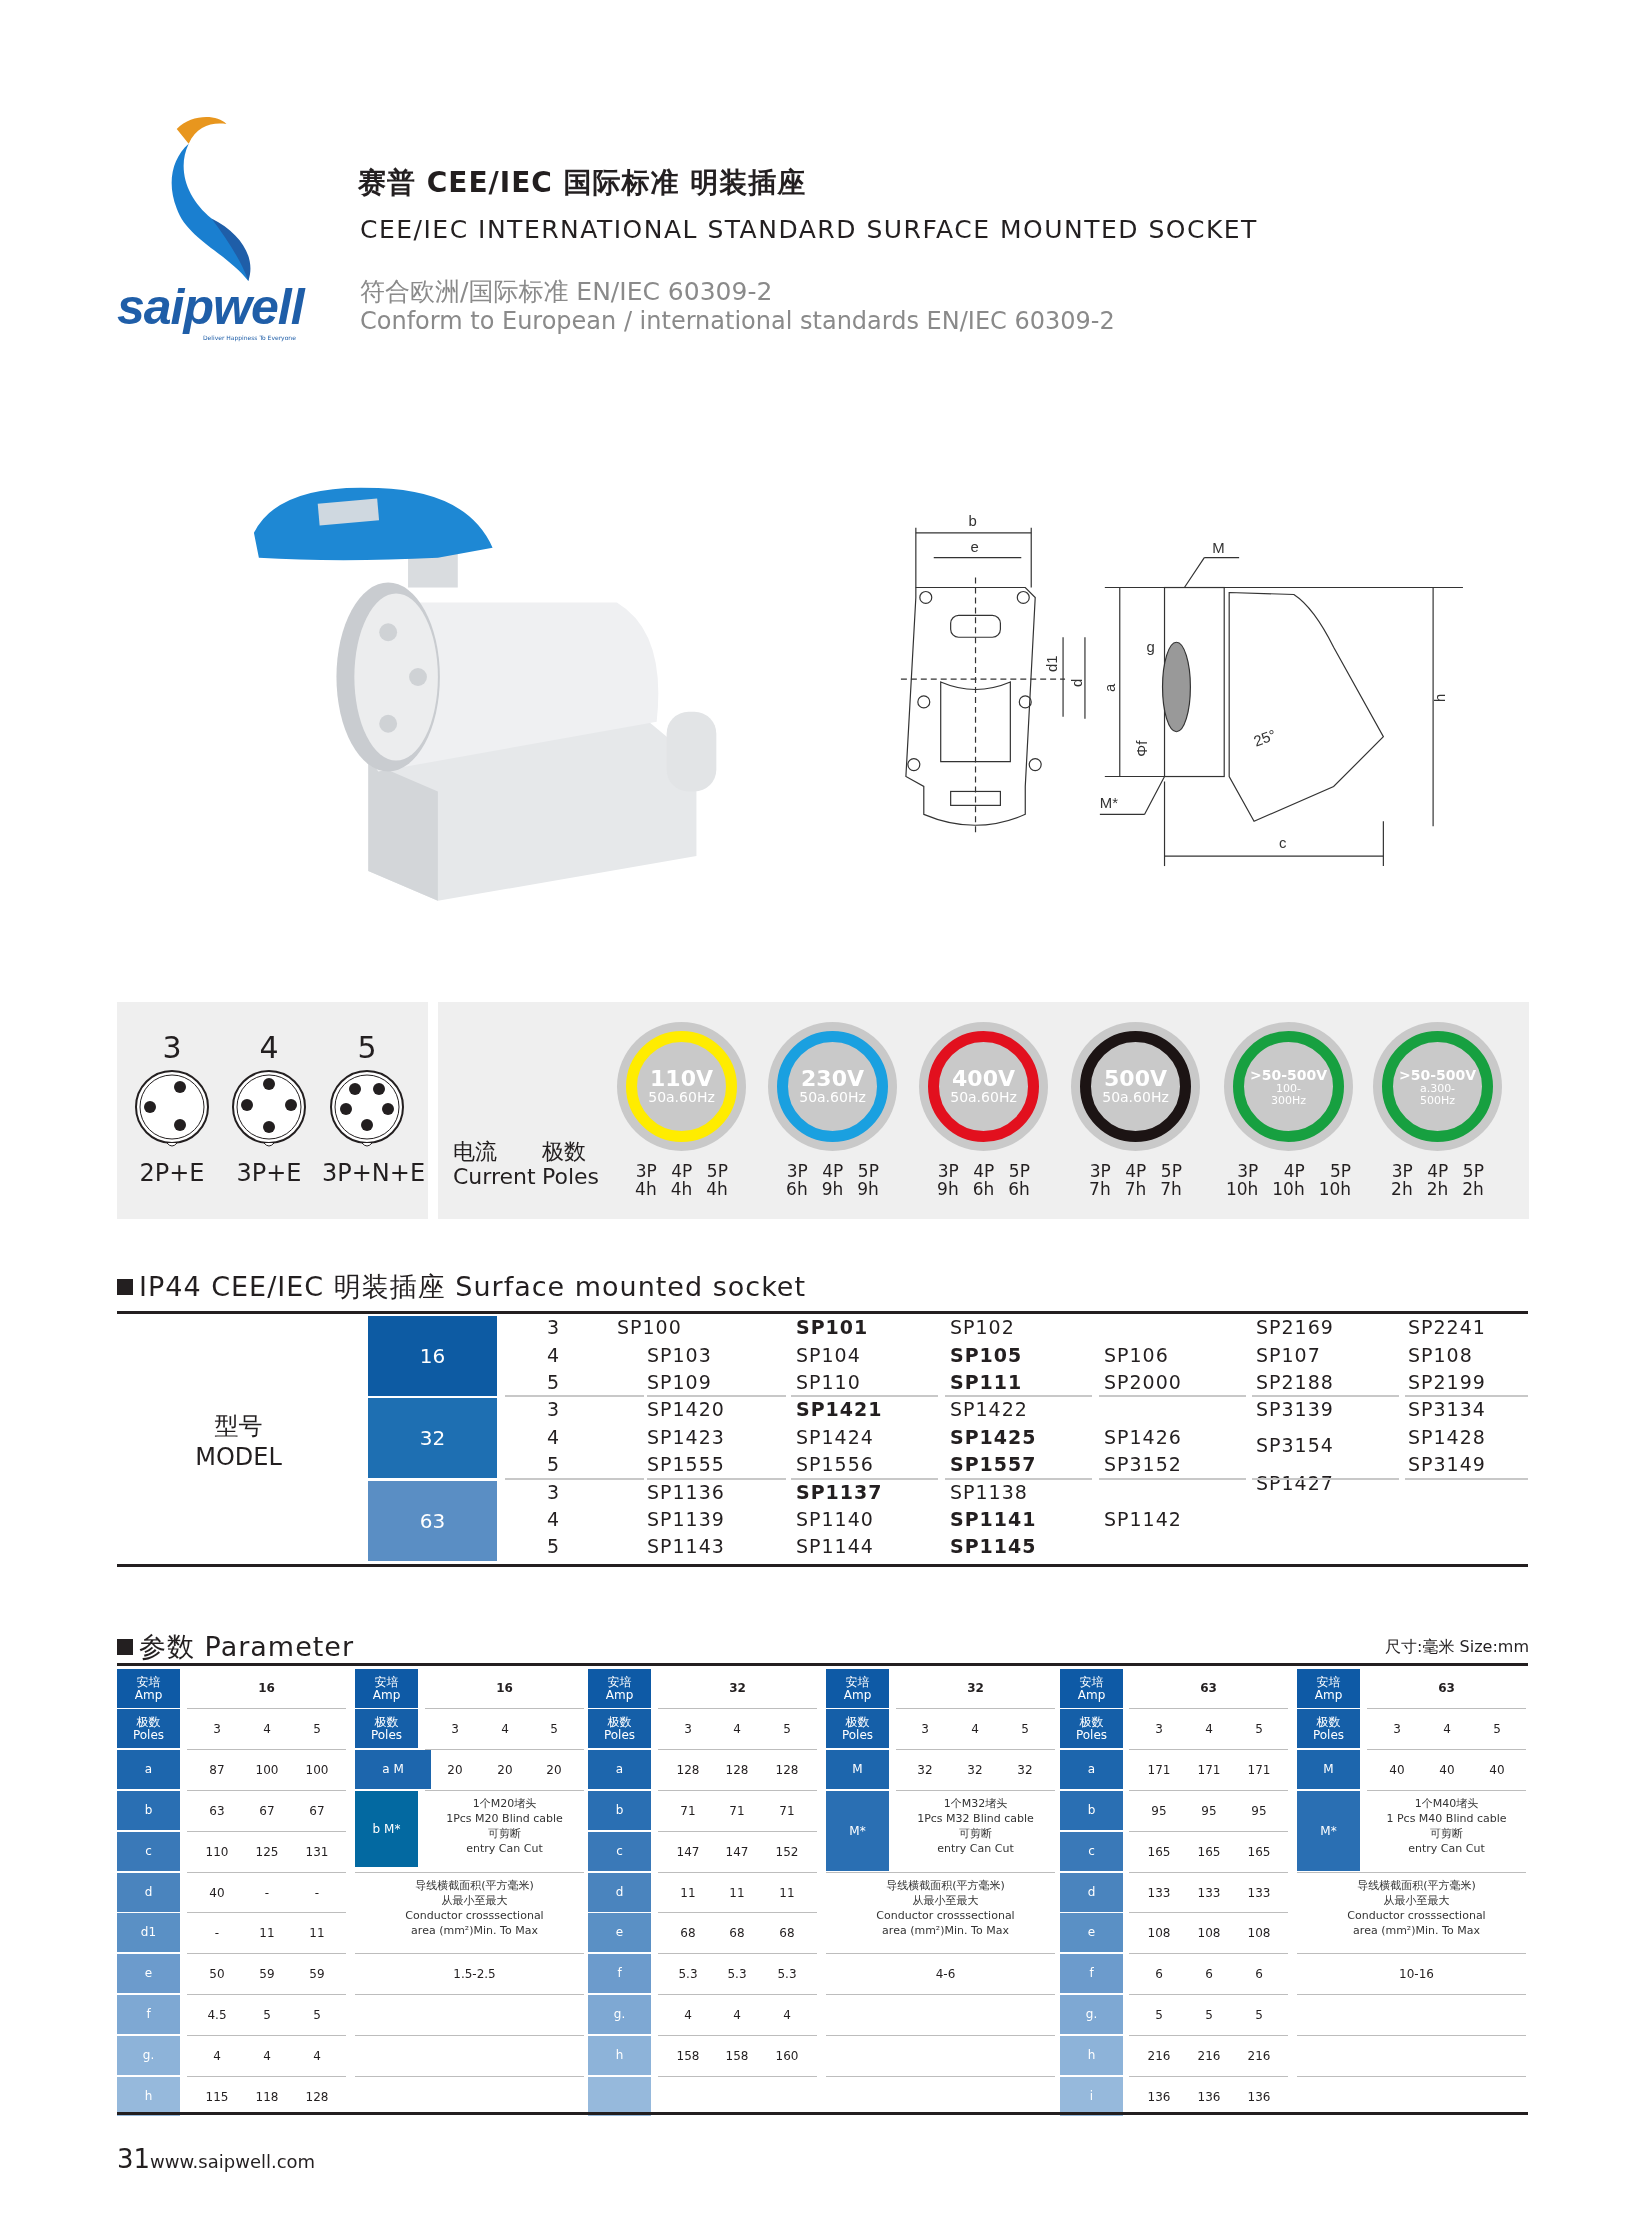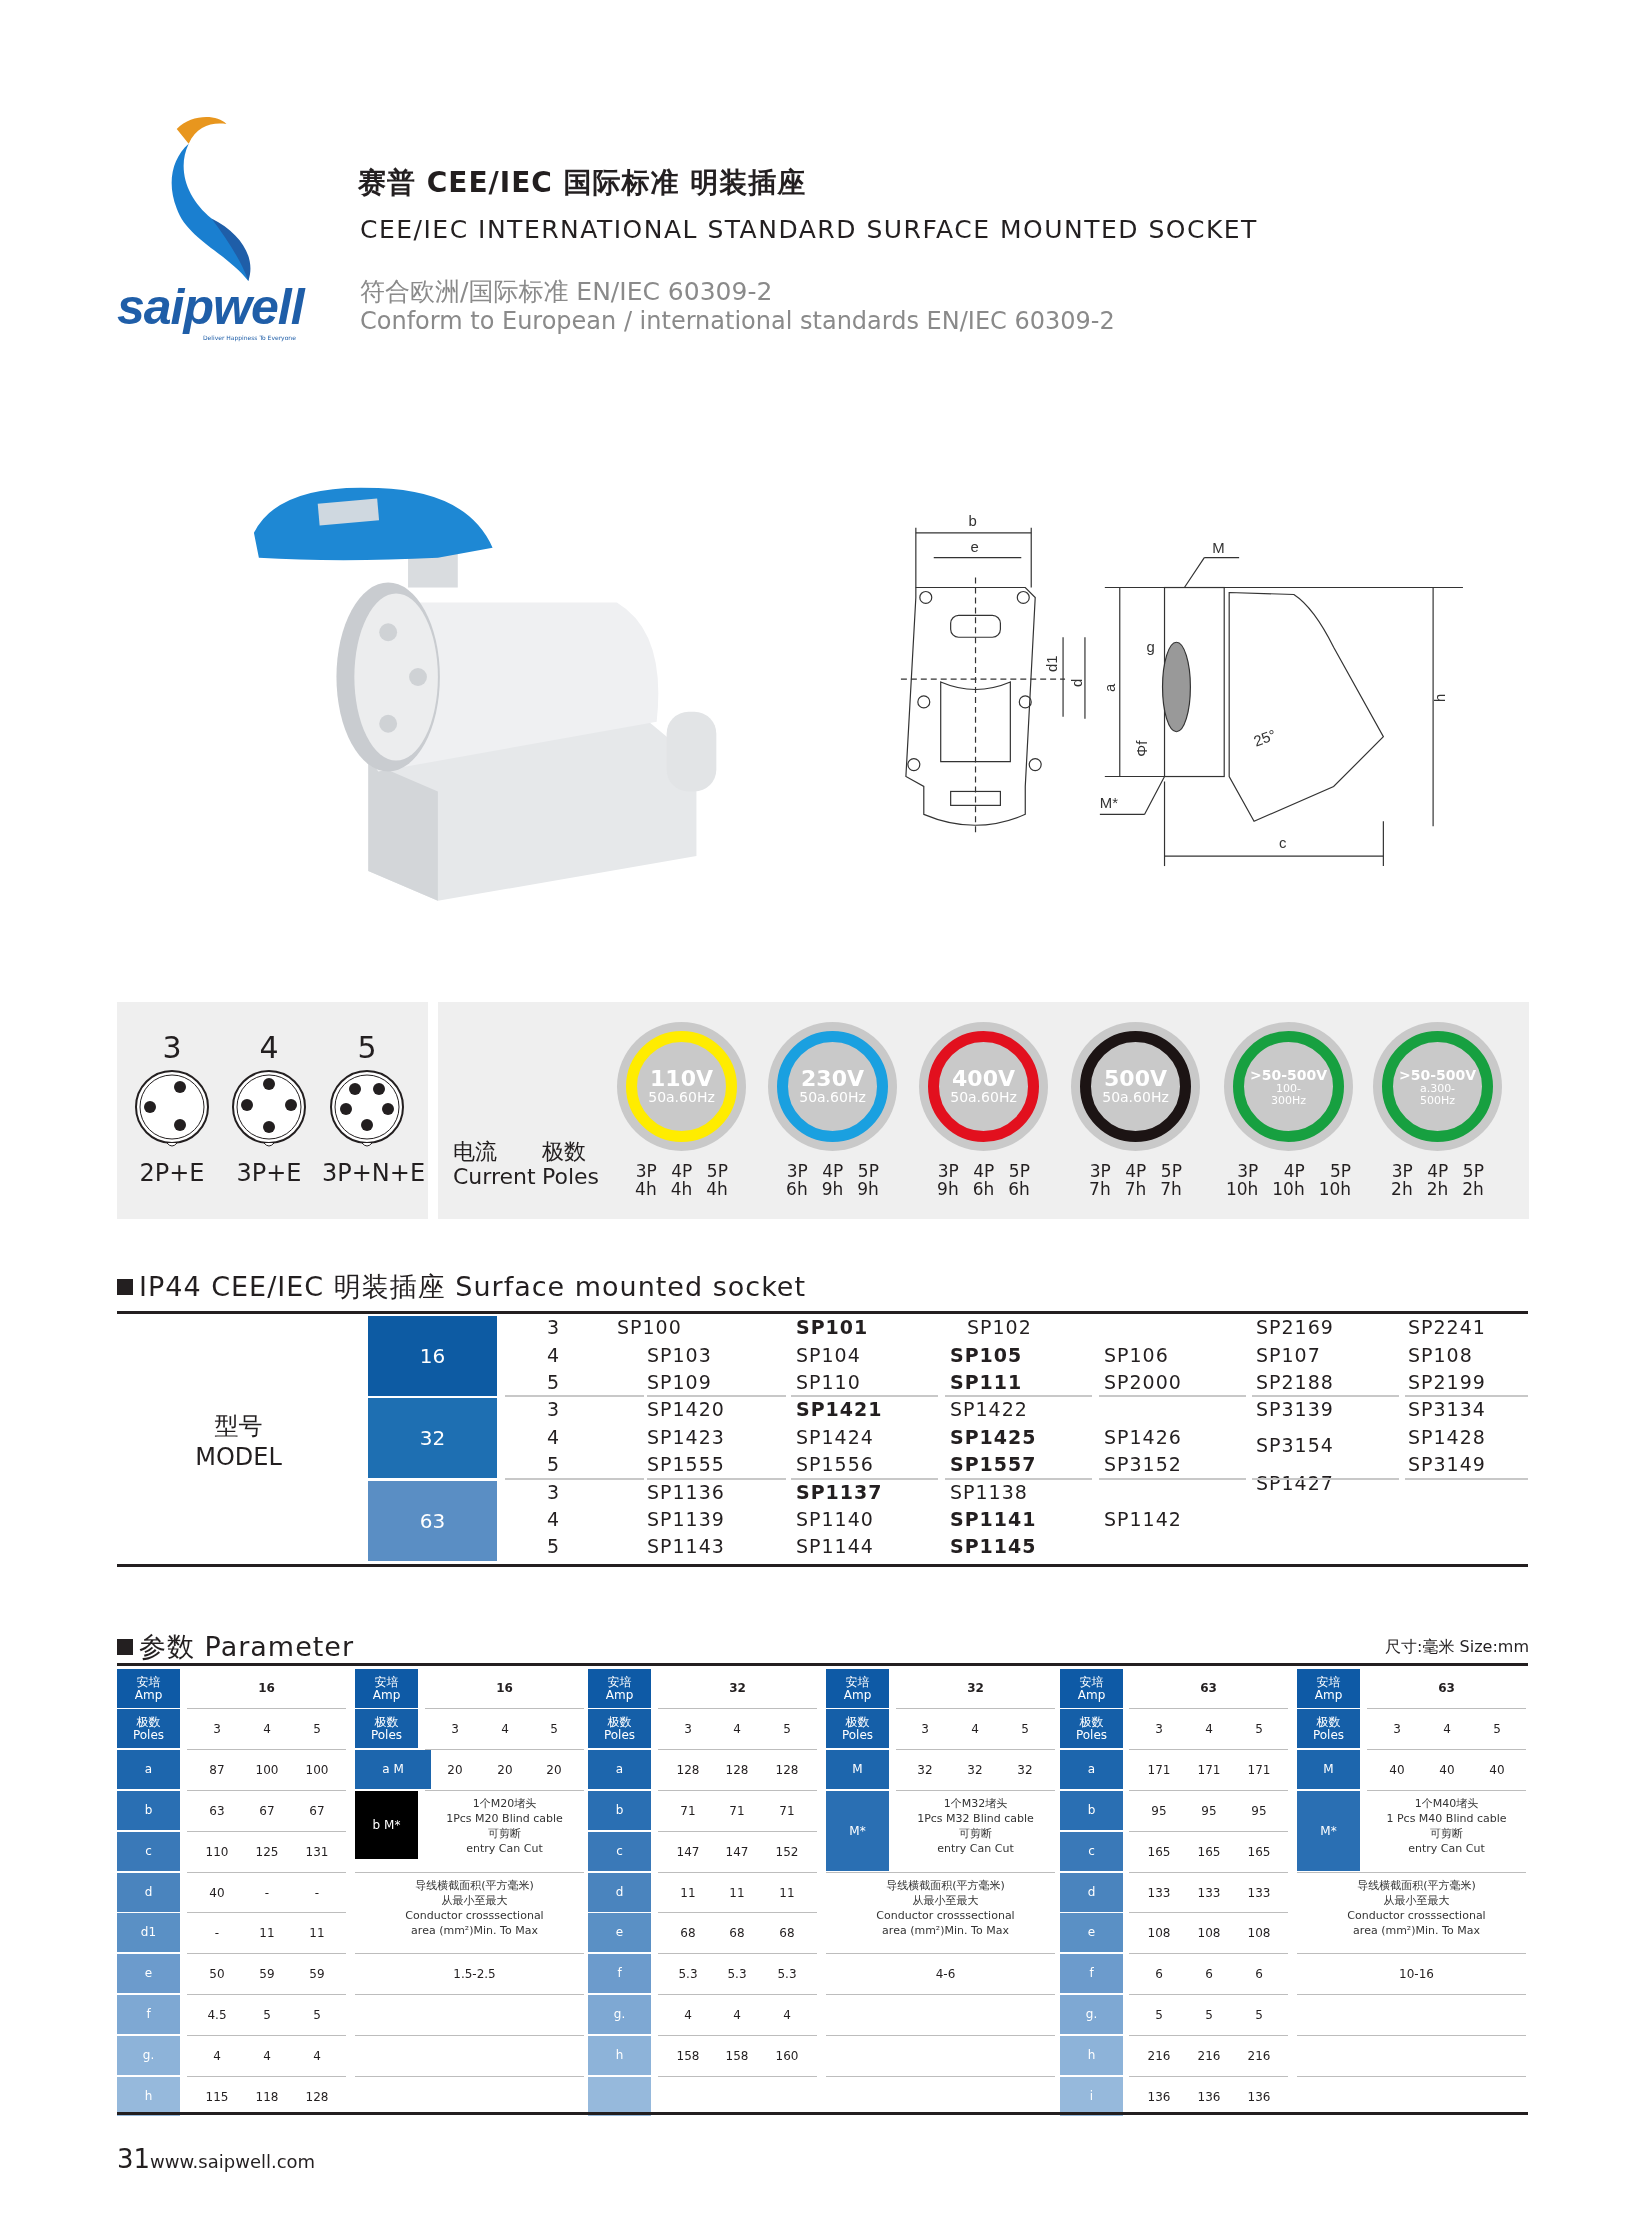--- a/index.html
+++ b/index.html
@@ -339,21 +339,21 @@
 <div class="abs rule-thick" style="left:117px;top:1311px;width:1411px"></div>
 <div class="abs model-label">
   <div>型号</div>
   <div>MODEL</div>
 </div>
 <div id="model-table">
     <div class="amp-block" style="top: 1316px; height: 80px; background: rgb(13, 91, 163);">16</div>
     <div class="mrow" style="left: 547px; top: 1316px;">3</div>
     <div class="mrow" style="left: 617px; top: 1316px;">SP100</div>
     <div class="mrow b" style="left: 796px; top: 1316px;">SP101</div>
-    <div class="mrow" style="left: 950px; top: 1316px; margin-left: 17px;">SP102</div>
+    <div class="mrow" style="left: 950px; top: 1316px;">SP102</div>
     <div class="mrow" style="left: 1256px; top: 1316px;">SP2169</div>
     <div class="mrow" style="left: 1408px; top: 1316px;">SP2241</div>
     <div class="mrow" style="left: 547px; top: 1344px;">4</div>
     <div class="mrow" style="left: 647px; top: 1344px;">SP103</div>
     <div class="mrow" style="left: 796px; top: 1344px;">SP104</div>
     <div class="mrow b" style="left: 950px; top: 1344px;">SP105</div>
     <div class="mrow" style="left: 1104px; top: 1344px;">SP106</div>
     <div class="mrow" style="left: 1256px; top: 1344px;">SP107</div>
     <div class="mrow" style="left: 1408px; top: 1344px;">SP108</div>
     <div class="mrow" style="left: 547px; top: 1371px;">5</div>
@@ -499,21 +499,21 @@
     </div>
     <div class="pval" style="left: 435px; top: 1722px; width: 40px;">3</div>
     <div class="pval" style="left: 485px; top: 1722px; width: 40px;">4</div>
     <div class="pval" style="left: 534px; top: 1722px; width: 40px;">5</div>
     <div class="pline" style="left: 425px; top: 1749px; width: 159px;"></div>
     <div class="pcell-h" style="left: 355px; top: 1750px; width: 76px; height: 39px; background: rgb(29, 102, 173);">a M</div>
     <div class="pval" style="left: 435px; top: 1763px; width: 40px;">20</div>
     <div class="pval" style="left: 485px; top: 1763px; width: 40px;">20</div>
     <div class="pval" style="left: 534px; top: 1763px; width: 40px;">20</div>
     <div class="pline" style="left: 425px; top: 1790px; width: 159px;"></div>
-    <div class="pcell-h" style="left: 355px; top: 1791px; width: 63px; height: 68px; background: #000000;">b M*</div>
+    <div class="pcell-h" style="left: 355px; top: 1791px; width: 63px; height: 76px; background: #0369a1;">b M*</div>
     <div class="note" style="left: 425px; top: 1797px; width: 159px;">
       <div>1个M20堵头</div>
       <div>1Pcs M20 Blind cable</div>
       <div>可剪断</div>
       <div>entry Can Cut</div>
     </div>
     <div class="pline" style="left: 355px; top: 1872px; width: 229px;"></div>
     <div class="note" style="left: 375px; top: 1879px; width: 199px;">
       <div>导线横截面积(平方毫米)</div>
       <div>从最小至最大</div>

